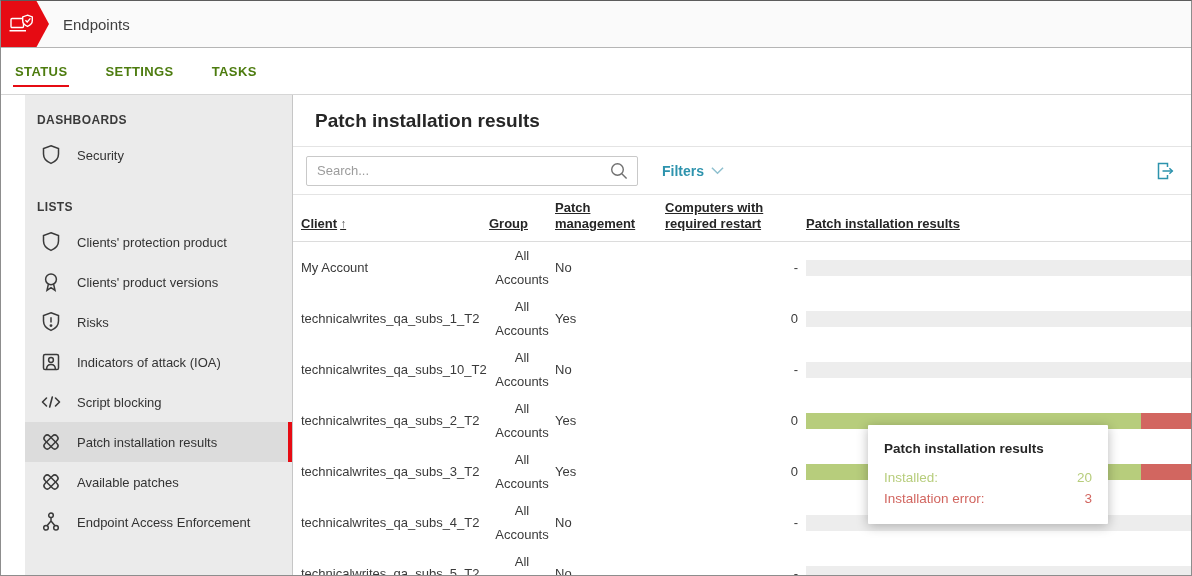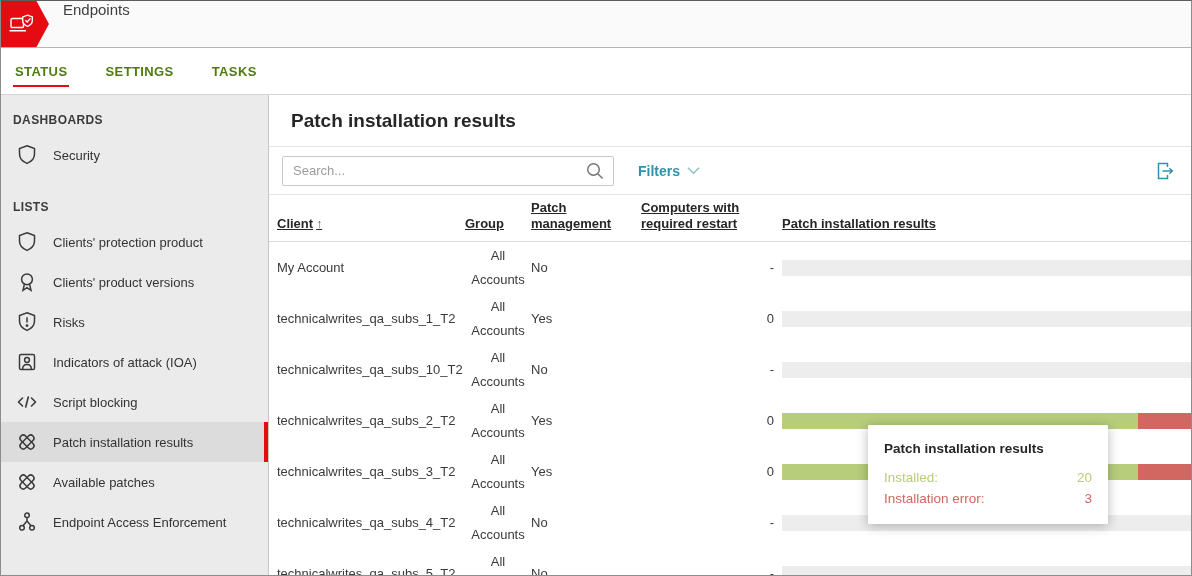--- a/index.html
+++ b/index.html
@@ -1,30 +1,30 @@
 <!DOCTYPE html>
 <html><head>
 <meta charset="utf-8">
 <style>
   html,body{margin:0;padding:0;background:#fff;}
   .page{width:1192px;height:576px;box-sizing:border-box;border:1px solid #8d8d8d;border-top-color:#5c5c5c;
         overflow:hidden;background:#fff;position:relative;display:flex;flex-direction:column;
         font-family:"Liberation Sans",sans-serif;color:#3a3a3a;}
   
-  .topbar{height:46px;flex:0 0 46px;background:#fafafa;border-bottom:1px solid #b5b5b5;display:flex;}
+  .topbar{height:46px;flex:0 0 46px;background:#fafafa;border-bottom:1px solid #b5b5b5;display:flex;align-items:center;}
   .logo{width:48px;height:46px;background:#e60b13;clip-path:polygon(0 0,74% 0,100% 50%,74% 100%,0 100%);
         display:flex;align-items:center;justify-content:center;padding-right:8px;box-sizing:border-box;flex:0 0 48px;}
   .app-title{margin-left:14px;font-size:15px;color:#3f3f3f;}
   
   .tabbar{height:46px;flex:0 0 46px;background:#fff;border-bottom:1px solid #d6d6d6;display:flex;align-items:stretch;gap:34px;padding-left:12px;}
   .tab{display:flex;align-items:center;font-size:13px;font-weight:bold;letter-spacing:.4px;color:#4d7c0f;position:relative;cursor:pointer;padding:0 2px;}
   .tab.active::after{content:"";position:absolute;left:0;right:0;bottom:7px;height:2px;background:#e60b13;}
   
   .body{flex:1;display:flex;min-height:0;}
-  .sidebar{width:268px;flex:0 0 268px;background:#ebebeb;border-right:1px solid #c6c6c6;padding-top:10px;box-sizing:border-box;overflow:hidden;}
+  .sidebar{width:268px;flex:0 0 268px;background:#ebebeb;border-right:1px solid #c6c6c6;padding-top:10px;box-sizing:border-box;overflow:hidden;margin-left:24px;}
   .side-label{height:30px;display:flex;align-items:center;padding-left:12px;font-size:12px;font-weight:700;letter-spacing:.4px;color:#3b3b3b;}
   .side-label.gap{margin-top:17px;}
   .side-item{height:40px;display:flex;align-items:center;padding-left:14px;gap:14px;font-size:13px;color:#333;cursor:pointer;position:relative;}
   .side-item .icn{width:24px;height:24px;flex:0 0 24px;display:flex;align-items:center;justify-content:center;}
   .side-item.selected{background:#dcdcdc;}
   .side-item.selected::after{content:"";position:absolute;right:0;top:0;bottom:0;width:4px;background:#e60b13;}
   
   .main{flex:1;display:flex;flex-direction:column;min-width:0;background:#fff;}
   .title-row{height:51px;flex:0 0 51px;border-bottom:1px solid #e4e4e4;display:flex;align-items:center;padding-left:22px;}
   .title-row h1{font-size:19px;font-weight:700;color:#262626;margin:0;}

